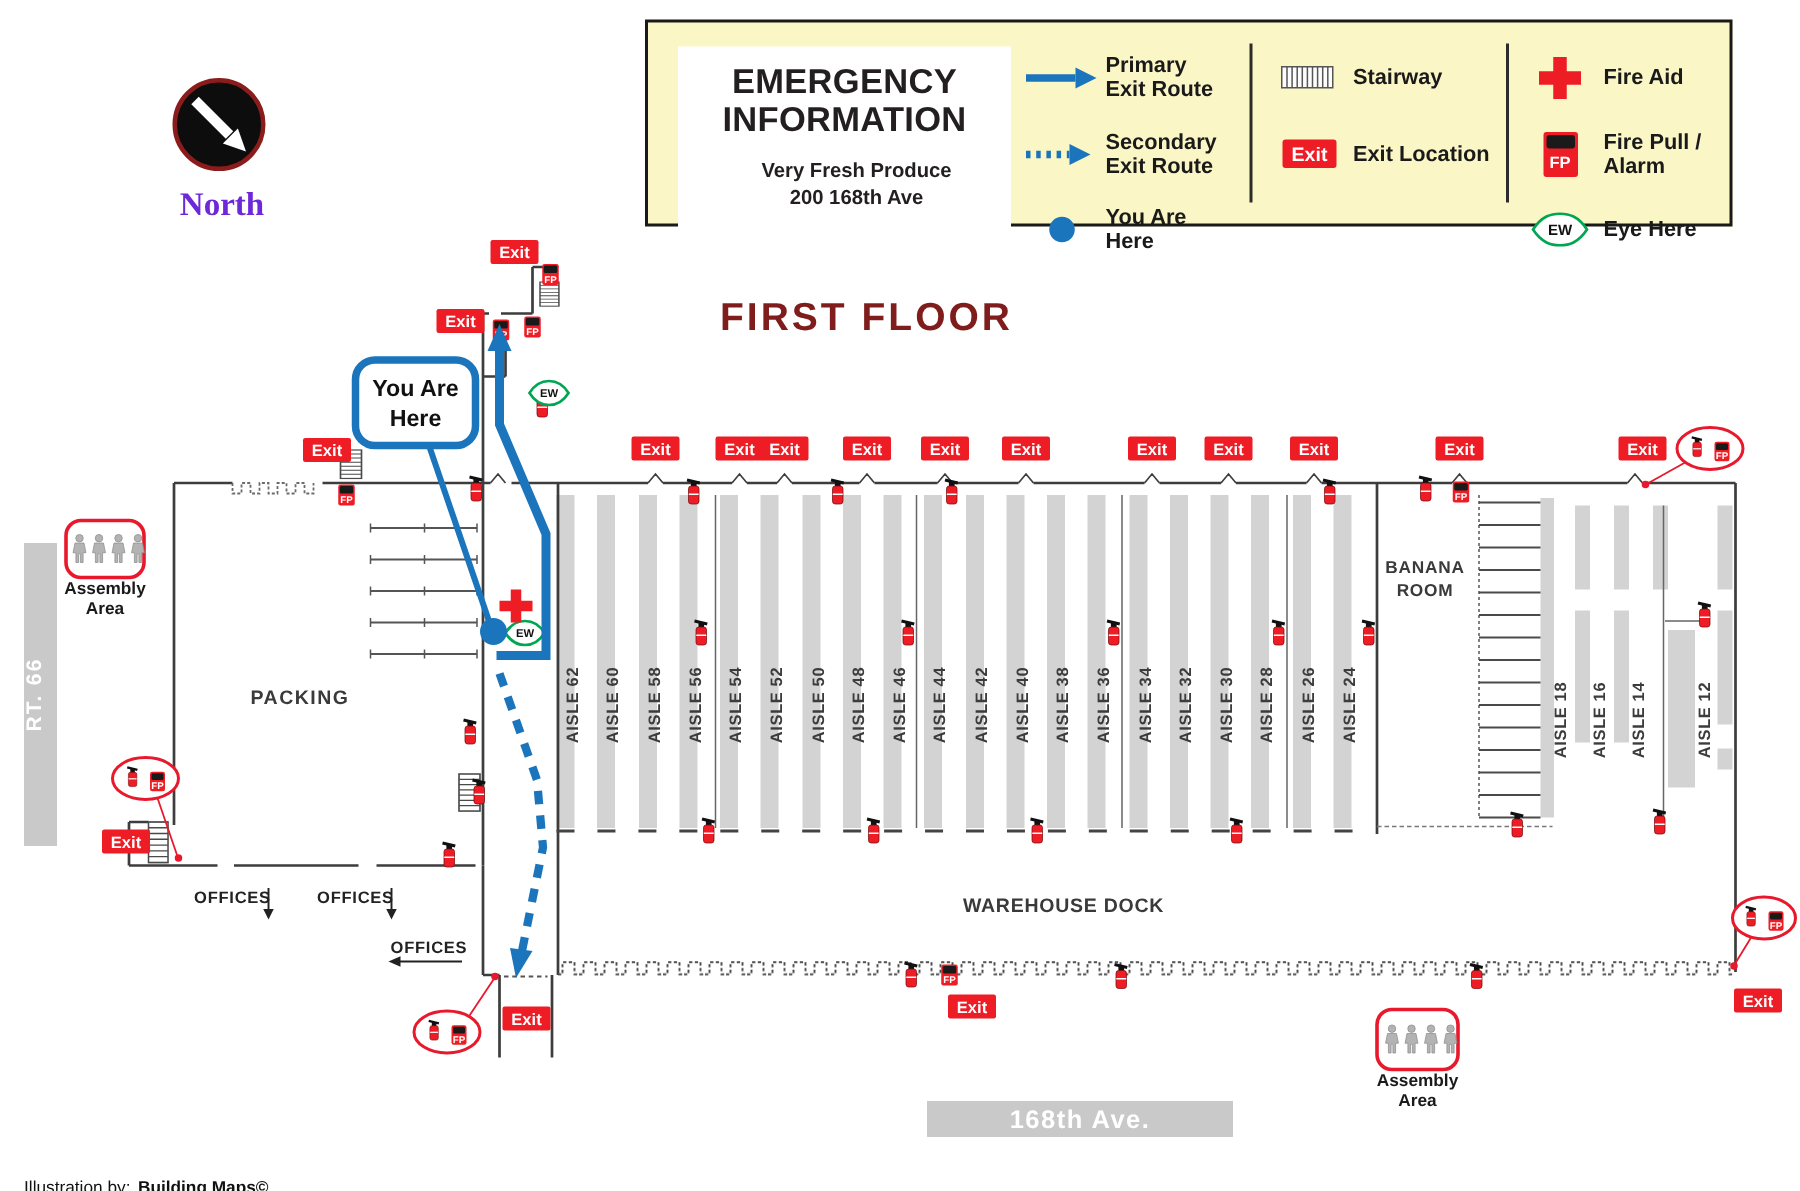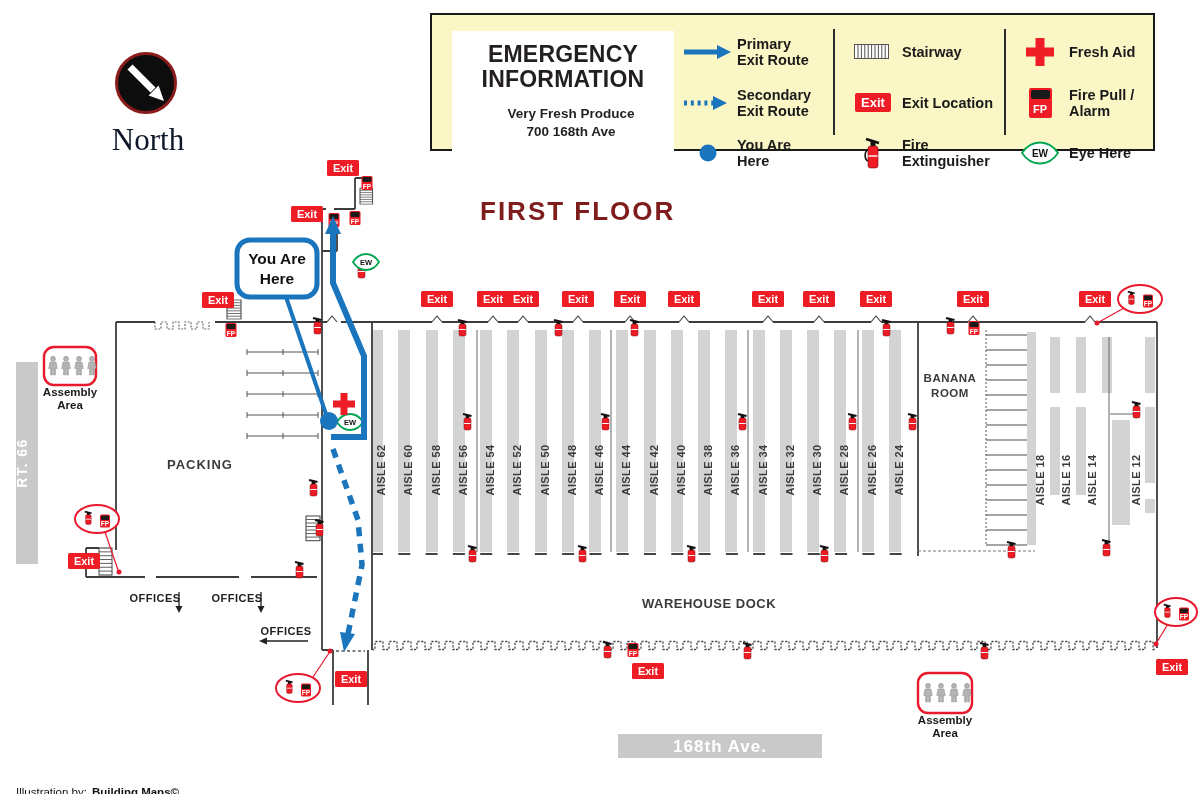--- a/index.html
+++ b/index.html
@@ -1,20 +1,20 @@
 <!DOCTYPE html>
 <html><head>
 <meta charset="utf-8">
 <style>
   html,body{margin:0;padding:0;background:#fff;}
   .stage{position:relative;width:1200px;height:794px;background:#fff;overflow:hidden;
          font-family:"Liberation Sans",sans-serif;}
   
   .north{position:absolute;left:92px;top:50px;width:112px;text-align:center;}
-  .north-label{font-family:"Liberation Serif",serif;font-weight:normal;font-size:31px;color:#0f172a;margin-top:2px;}
+  .north-label{font-family:"Liberation Serif",serif;font-weight:bold;font-size:22px;color:#6d28d9;margin-top:2px;}
   
   .legend{position:absolute;left:430px;top:13px;width:725px;height:138px;background:#fbf6c5;
           border:2px solid #1a1a1a;box-sizing:border-box;}
   .legend-card{position:absolute;left:20px;top:16px;width:222px;height:141px;background:#fff;text-align:center;}
   .legend-title{font-size:23px;font-weight:bold;color:#231f20;line-height:1.08;margin-top:11px;letter-spacing:.2px;}
   .legend-org{font-size:13.5px;font-weight:bold;color:#231f20;line-height:1.35;margin-top:13px;padding-left:16px;}
   .lcol{position:absolute;top:12px;}
   .lcol1{left:247px;width:152px;}
   .lcol2{left:412px;width:158px;}
   .lcol3{left:579px;width:142px;}
@@ -76,21 +76,21 @@
   </div>
 
   <div class="legend">
     <div class="legend-card">
       <div class="legend-title">
         <div>EMERGENCY</div>
         <div>INFORMATION</div>
       </div>
       <div class="legend-org">
         <div>Very Fresh Produce</div>
-        <div>700 168th Ave</div>
+        <div>200 168th Ave</div>
       </div>
     </div>
 
     <div class="lcol lcol1">
       <div class="lrow">
         <span class="licon">
           <svg width="52" height="20">
               <line x1="2" y1="10" x2="35" y2="10" stroke="#1b75bc" stroke-width="5"></line>
               <polygon points="35,3 35,17 49,10" fill="#1b75bc"></polygon>
             </svg>
@@ -130,45 +130,32 @@
             </svg>
         </span>
         <span class="llabel">Stairway</span>
       </div>
       <div class="lrow">
         <span class="licon">
             <span class="exit-pill">Exit</span>
           </span>
         <span class="llabel">Exit Location</span>
       </div>
-      <div class="lrow">
-        <span class="licon">
-          <svg width="24" height="36" viewBox="0 0 24 36">
-            <line x1="5" y1="4" x2="18" y2="8" stroke="#111" stroke-width="2.6"></line>
-            <rect x="9.5" y="6" width="5" height="6" fill="#111"></rect>
-            <path d="M8,14 C3,16 3,24 7,26" stroke="#111" stroke-width="1.6" fill="none"></path>
-            <rect x="7" y="11" width="10" height="22" rx="2.5" fill="#ee1c25" stroke="#7a0c10" stroke-width=".6"></rect>
-            <line x1="7.4" y1="21" x2="16.6" y2="21" stroke="#fff" stroke-width="1.4"></line>
-          </svg>
-        </span>
-        <span class="llabel">Fire
-Extinguisher</span>
-      </div>
     </div>
 
     <div class="ldivider ldiv2"></div>
 
     <div class="lcol lcol3">
       <div class="lrow">
         <span class="licon">
           <svg width="30" height="30" viewBox="-15 -15 30 30">
               <path class="cross" d="M-4.5,-14 H4.5 V-4.5 H14 V4.5 H4.5 V14 H-4.5 V4.5 H-14 V-4.5 H-4.5 Z"></path>
             </svg>
         </span>
-        <span class="llabel">Fresh Aid</span>
+        <span class="llabel">Fire Aid</span>
       </div>
       <div class="lrow">
         <span class="licon">
             <span class="fp-big">
               <span class="band"></span>
               <span>FP</span>
             </span>
           </span>
         <span class="llabel">Fire Pull /
 Alarm</span>

